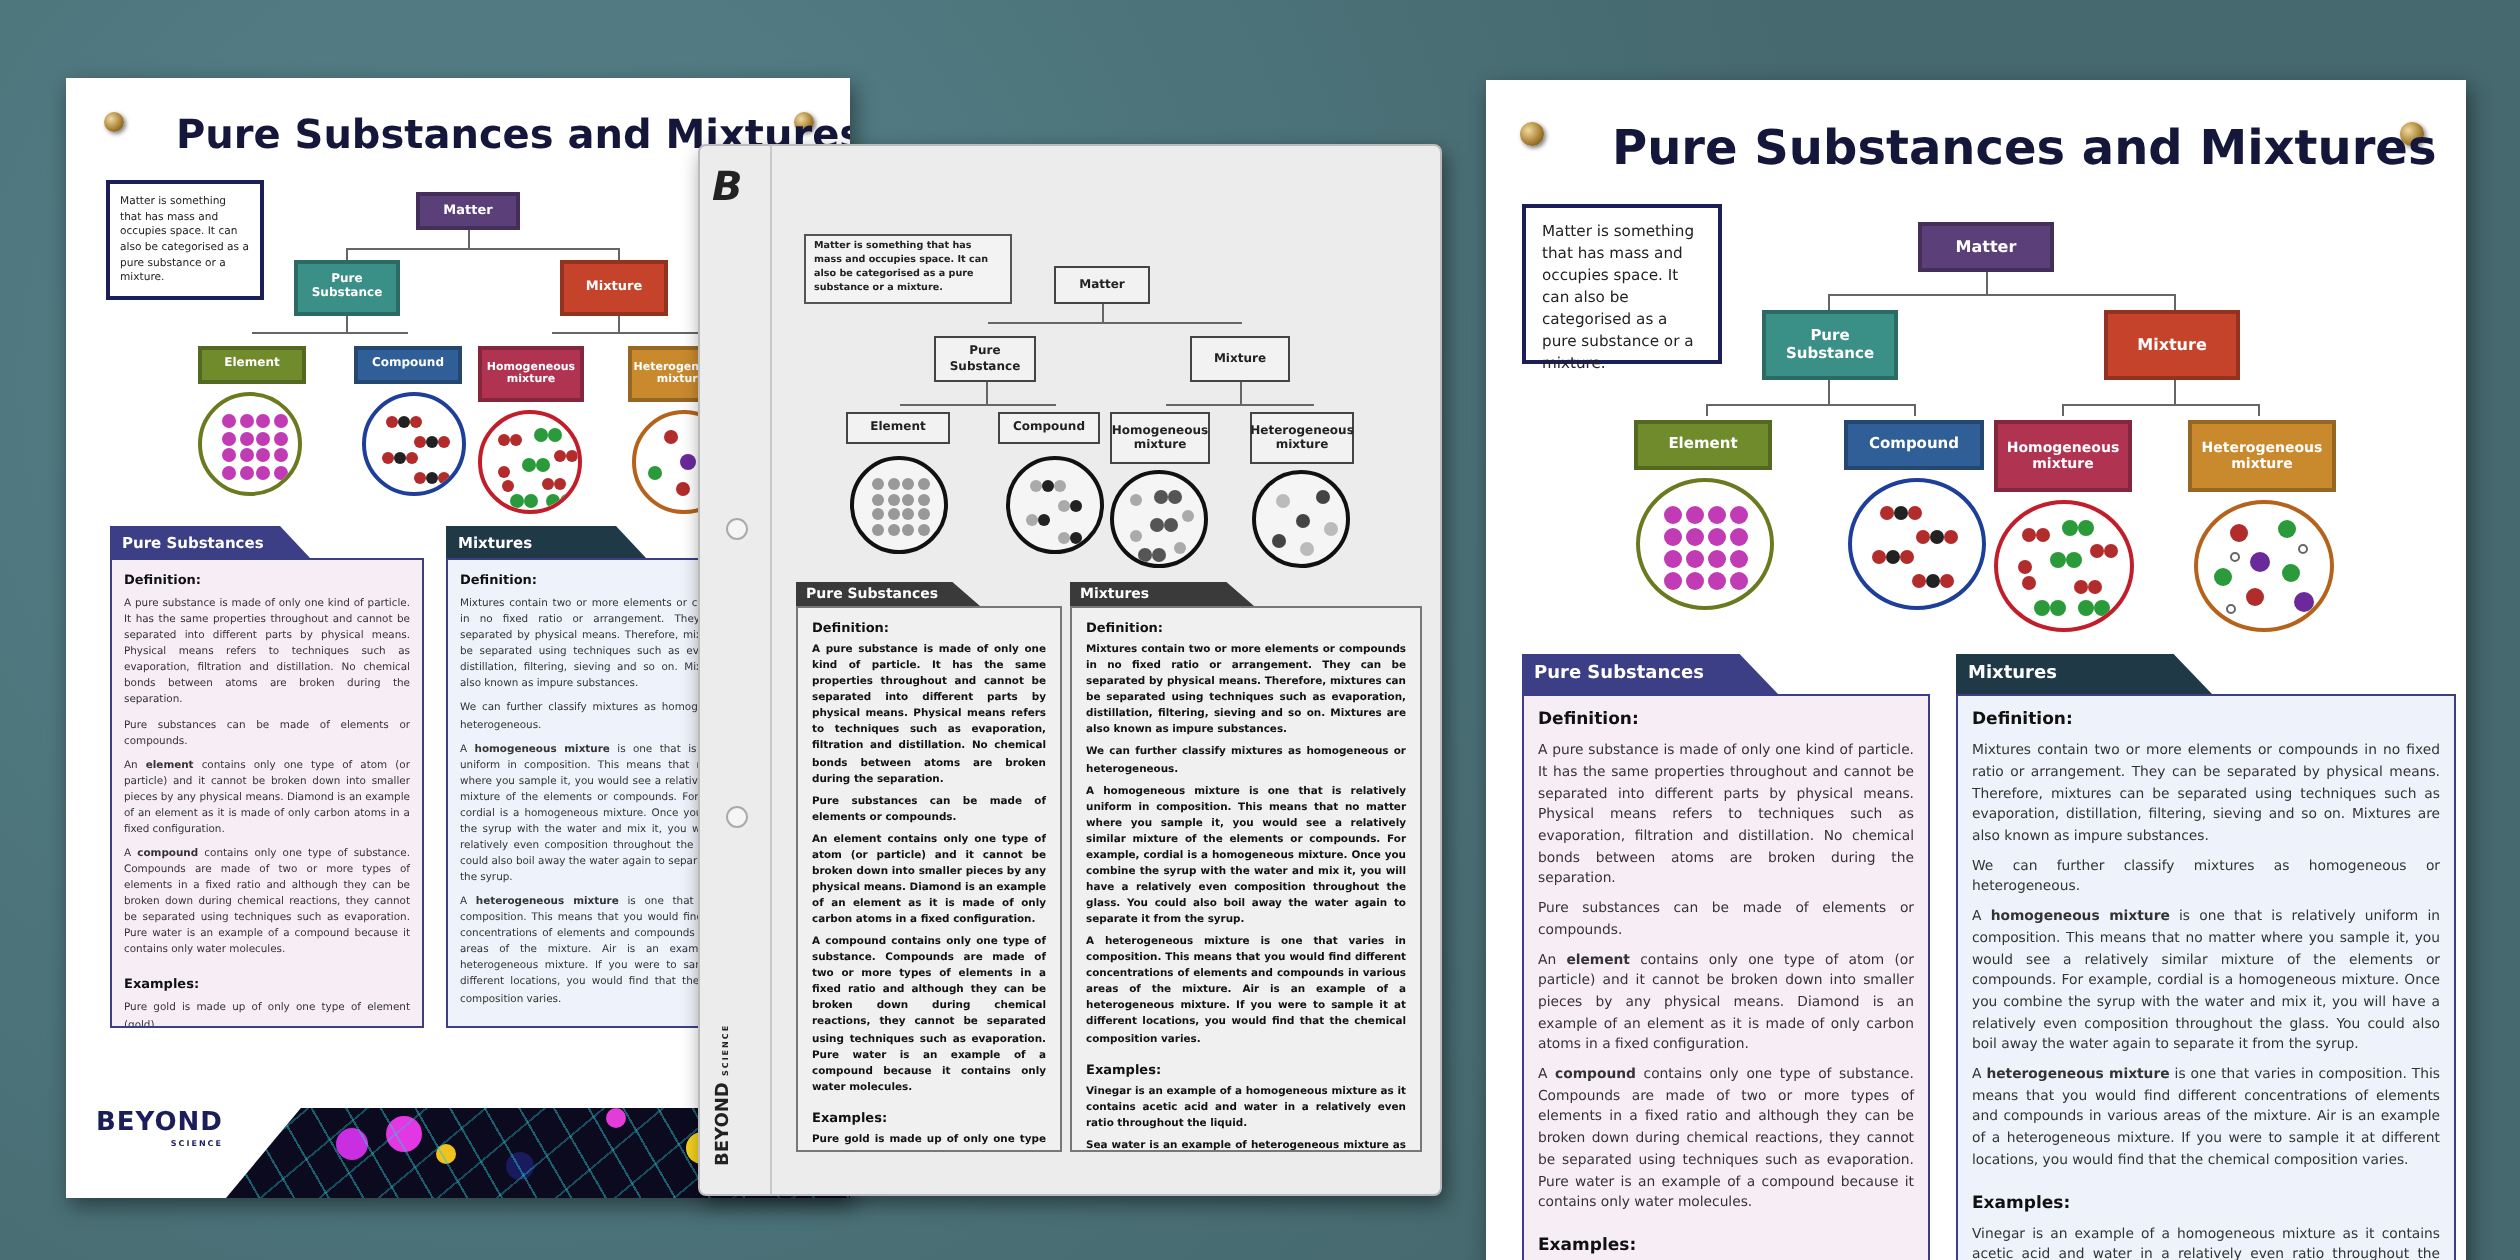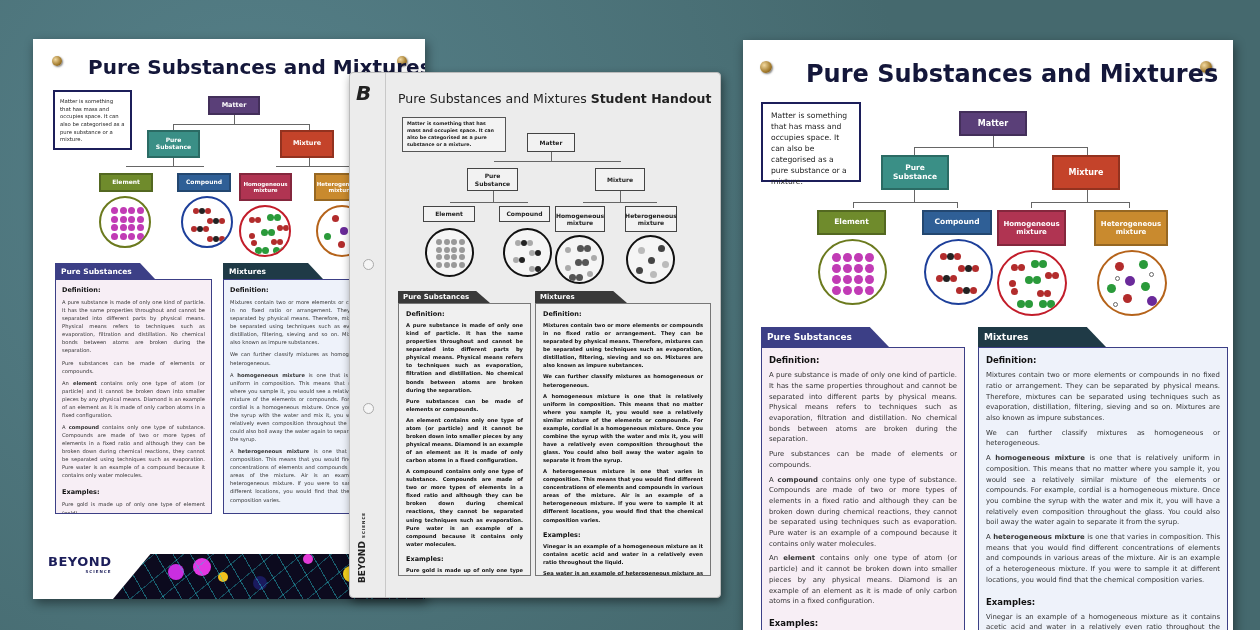--- a/index.html
+++ b/index.html
@@ -155,23 +155,20 @@
 
 <div class="handout">
   <div class="hside">
     <div style="position:absolute;left:6px;top:8px;font-size:20px;font-weight:bold;font-style:italic;color:#222">B</div>
     <div class="hole" style="top:186px"></div>
     <div class="hole" style="top:330px"></div>
     <div style="position:absolute;left:7px;top:510px;transform:rotate(-90deg);transform-origin:left top;white-space:nowrap;font-weight:bold;color:#222;font-size:9px">
       <span>BEYOND</span> <span style="font-size:4px;letter-spacing:1px">SCIENCE</span>
     </div>
   </div>
-  <div style="position:absolute;left:48px;top:18px;font-size:12.5px;color:#222;white-space:nowrap">
-    <span>Pure Substances and Mixtures </span><b>Student Handout</b>
-  </div>
   <div style="position:absolute;left:52px;top:44px;width:104px;height:35px;border:1px solid #555;background:#f3f3f3;font-size:4.8px;line-height:1.45;padding:3px 4px;font-weight:bold;color:#222">Matter is something that has mass and occupies space. It can also be categorised as a pure substance or a mixture.</div>
 
   <div class="hnode" style="left:177px;top:60px;width:48px;height:19px">Matter</div>
   <div class="line" style="left:201px;top:79px;width:1px;height:9px"></div>
   <div class="line" style="left:144px;top:88px;width:127px;height:1px"></div>
   <div class="hnode" style="left:117px;top:95px;width:51px;height:23px">Pure Substance</div>
   <div class="hnode" style="left:245px;top:95px;width:50px;height:23px">Mixture</div>
   <div class="line" style="left:143px;top:118px;width:1px;height:11px"></div>
   <div class="line" style="left:270px;top:118px;width:1px;height:11px"></div>
   <div class="line" style="left:100px;top:129px;width:78px;height:1px"></div>
@@ -347,22 +344,22 @@
     <span class="dot" style="left:16px;top:24px;width:5px;height:5px;background:#fff;border:1px solid #666"></span>
     <span class="dot" style="left:50px;top:20px;width:5px;height:5px;background:#fff;border:1px solid #666"></span>
     <span class="dot" style="left:14px;top:50px;width:5px;height:5px;background:#fff;border:1px solid #666"></span>
   </div>
 
   <div class="tab" style="left:18px;top:287px;width:128px;height:20px;background:#3c3f86;font-size:9px">Pure Substances</div>
   <div class="box" style="left:18px;top:307px;width:204px;height:300px;background:#f7eef5;font-size:6.9px;line-height:1.55;padding:6px 7px">
     <h4 style="font-size:8.5px">Definition:</h4>
     <p>A pure substance is made of only one kind of particle. It has the same properties throughout and cannot be separated into different parts by physical means. Physical means refers to techniques such as evaporation, filtration and distillation. No chemical bonds between atoms are broken during the separation.</p>
     <p>Pure substances can be made of elements or compounds.</p>
+    <p><span>An </span><b>element</b><span> contains only one type of atom (or particle) and it cannot be broken down into smaller pieces by any physical means. Diamond is an example of an element as it is made of only carbon atoms in a fixed configuration.</span></p>
     <p><span>A </span><b>compound</b><span> contains only one type of substance. Compounds are made of two or more types of elements in a fixed ratio and although they can be broken down during chemical reactions, they cannot be separated using techniques such as evaporation. Pure water is an example of a compound because it contains only water molecules.</span></p>
-    <p><span>An </span><b>element</b><span> contains only one type of atom (or particle) and it cannot be broken down into smaller pieces by any physical means. Diamond is an example of an element as it is made of only carbon atoms in a fixed configuration.</span></p>
     <h4 style="font-size:8.5px;margin-top:10px">Examples:</h4>
 
   </div>
   <div class="tab" style="left:235px;top:287px;width:128px;height:20px;background:#1f3a46;font-size:9px">Mixtures</div>
   <div class="box" style="left:235px;top:307px;width:250px;height:300px;background:#eef2fa;font-size:6.9px;line-height:1.55;padding:6px 7px">
     <h4 style="font-size:8.5px">Definition:</h4>
     <p>Mixtures contain two or more elements or compounds in no fixed ratio or arrangement. They can be separated by physical means. Therefore, mixtures can be separated using techniques such as evaporation, distillation, filtering, sieving and so on. Mixtures are also known as impure substances.</p>
     <p>We can further classify mixtures as homogeneous or heterogeneous.</p>
     <p><span>A </span><b>homogeneous mixture</b><span> is one that is relatively uniform in composition. This means that no matter where you sample it, you would see a relatively similar mixture of the elements or compounds. For example, cordial is a homogeneous mixture. Once you combine the syrup with the water and mix it, you will have a relatively even composition throughout the glass. You could also boil away the water again to separate it from the syrup.</span></p>
     <p><span>A </span><b>heterogeneous mixture</b><span> is one that varies in composition. This means that you would find different concentrations of elements and compounds in various areas of the mixture. Air is an example of a heterogeneous mixture. If you were to sample it at different locations, you would find that the chemical composition varies.</span></p>

